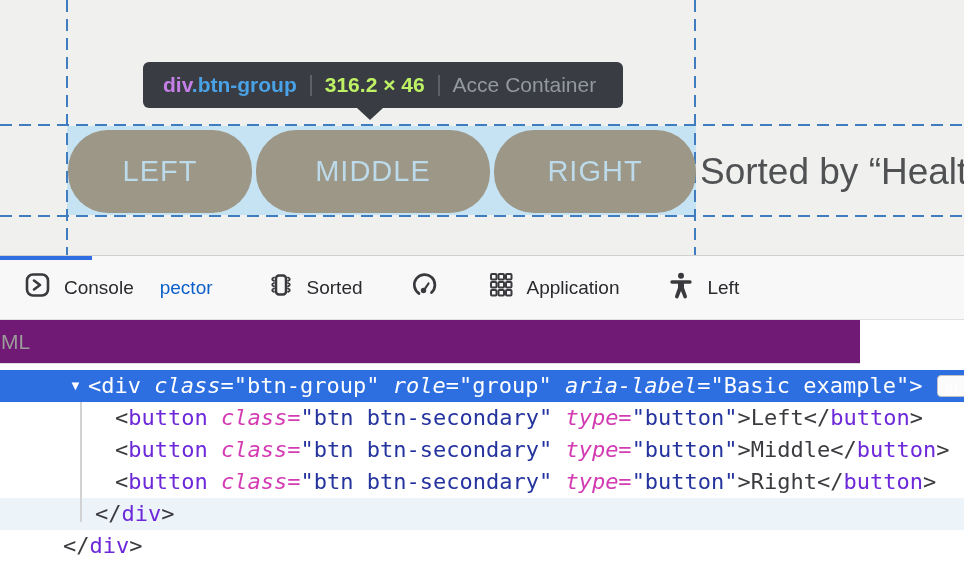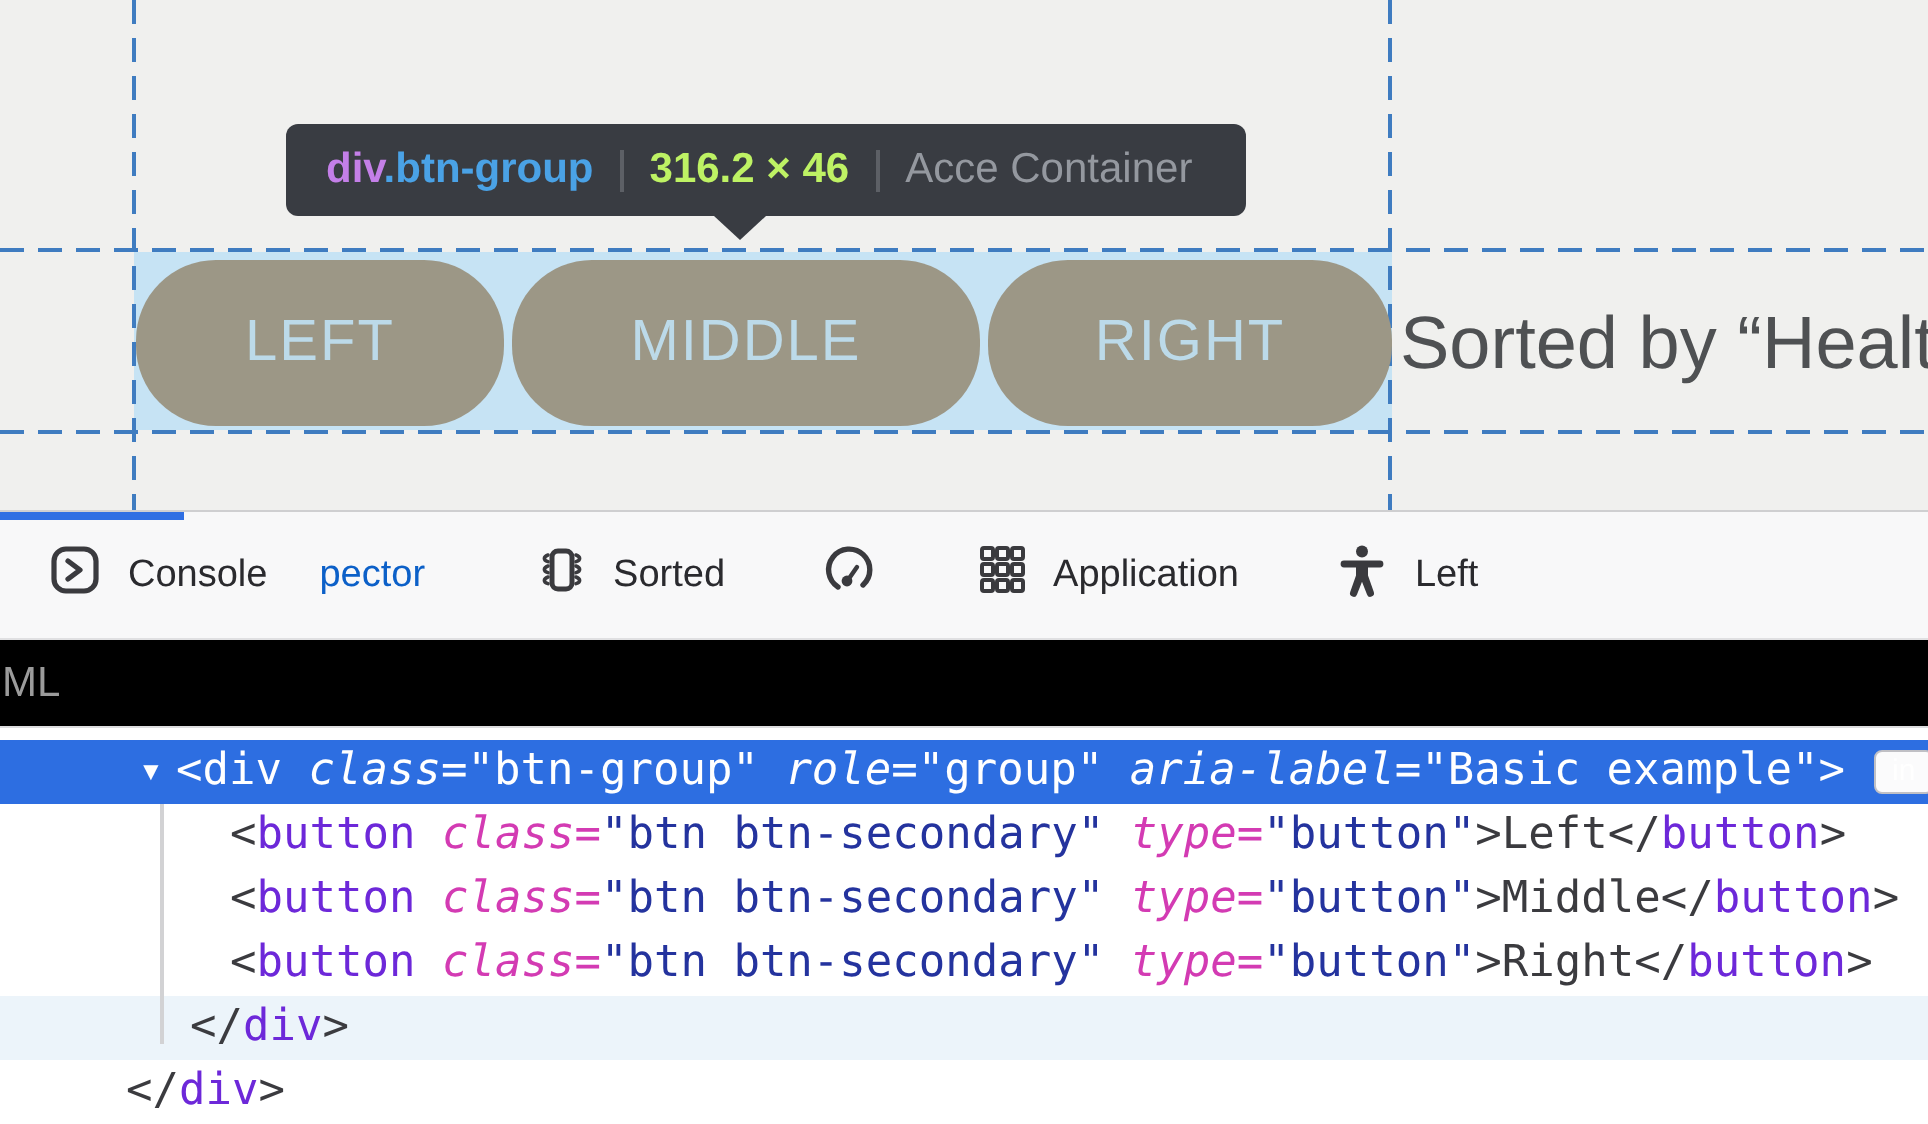--- a/index.html
+++ b/index.html
@@ -36,22 +36,22 @@
   .tab-bar { position:absolute; left:0; top:255px; width:964px; height:65px;
              background:#f8f8f9; border-top:1px solid #cfcfd1; border-bottom:1px solid #e0e0e2;
              display:flex; align-items:center; }
   .active-indicator { position:absolute; left:0; top:0; width:92px; height:4px;
                       background:#2f6fe3; }
   .tab { display:flex; align-items:center; gap:12px; padding:0 24px; height:100%;
          font-size:19px; color:#2a2a2e; white-space:nowrap; cursor:default; }
   .tab.first { padding:0 30px 0 2px; color:#0c60c8; font-weight:500; }
   .tab svg { flex:0 0 auto; }
 
-  .subheader { position:absolute; left:0; top:320px; width:964px; height:44px;
-               background:#000000; border-bottom:1px solid #dddddf;
+  .subheader { position:absolute; left:0; top:320px; width:860px; height:44px;
+               background:#701a75; border-bottom:1px solid #dddddf;
                display:flex; align-items:center; }
   .subheader span { font-size:21px; color:#9b9b9b; padding-left:1px; }
 
   .markup { position:absolute; left:0; top:364px; width:964px; height:198px;
             background:#fff; padding-top:6px;
             font-family:"DejaVu Sans Mono","Liberation Mono",monospace;
             font-size:22px; }
   .mrow { position:relative; height:32px; line-height:32px; white-space:pre; }
   .tk-p   { color:#3b3b3f; }
   .tk-tag { color:#6d28d9; }

